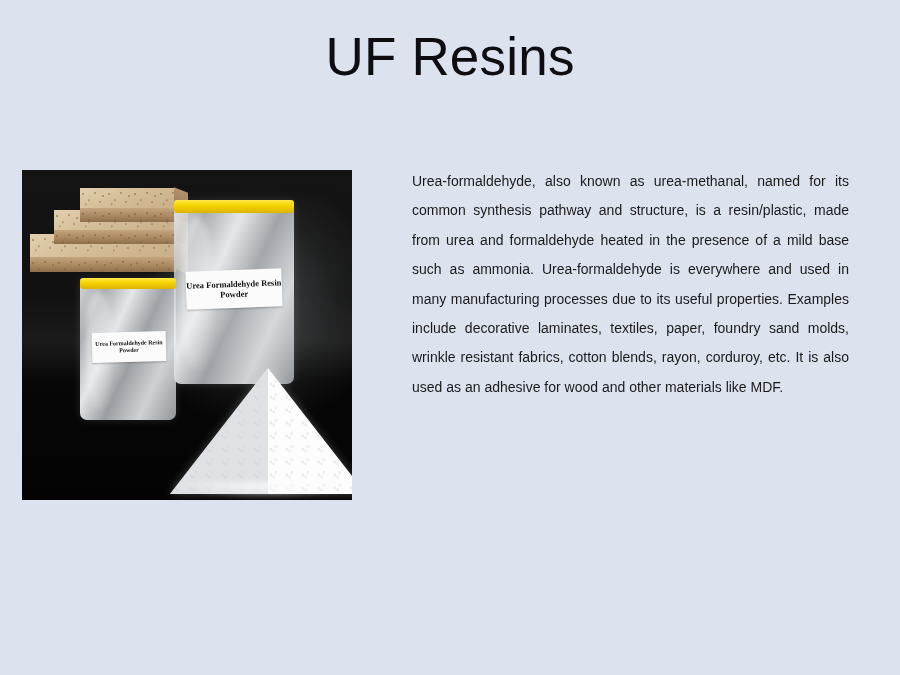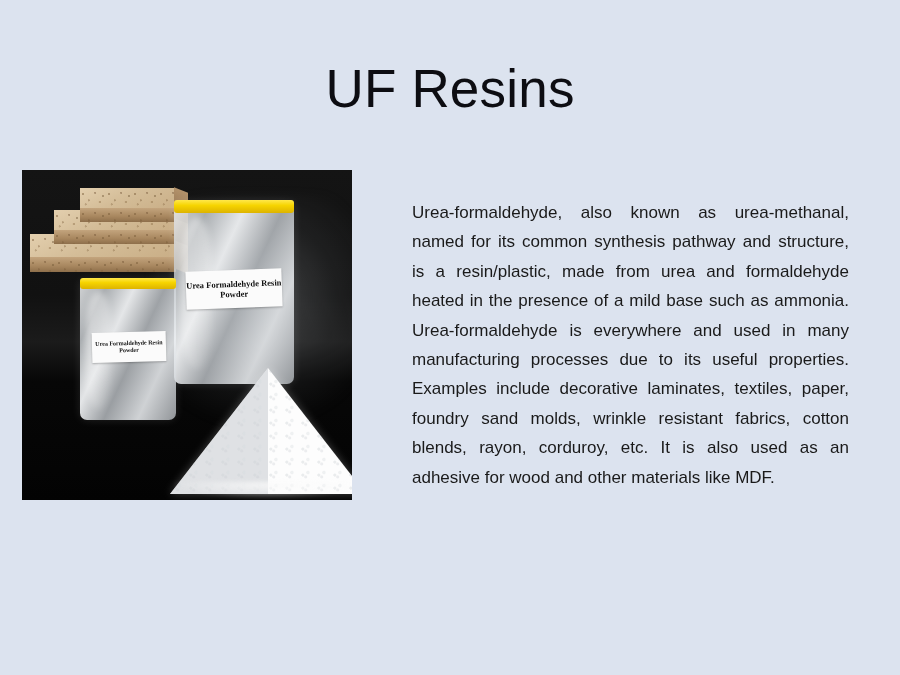--- a/index.html
+++ b/index.html
@@ -18,21 +18,21 @@
   .slide {
     position: absolute;
     inset: 0;
     background: #dce3ef;
   }
 
   
   .slide-title {
     position: absolute;
     left: 0;
-    top: 60px;
+    top: 28px;
     width: 900px;
     text-align: center;
     font-size: 53px;
     font-weight: 400;
     color: #0d0d12;
     letter-spacing: 0.2px;
     line-height: 1.1;
   }
 
   
@@ -204,23 +204,23 @@
     left: 2px; bottom: -4px;
     width: 192px; height: 16px;
     background: radial-gradient(ellipse at 50% 0%, rgba(250,250,250,0.9) 0%, rgba(40,40,40,0) 72%);
     filter: blur(2px);
   }
 
   
   .body-text {
     position: absolute;
     left: 412px;
-    top: 198px;
+    top: 167px;
     width: 437px;
-    font-size: 17px;
+    font-size: 14px;
     line-height: 29.4px;
     color: #1a1a1a;
     text-align: justify;
     text-justify: inter-word;
     hyphens: none;
   }
 </style>
 </head>
 <body>
 

